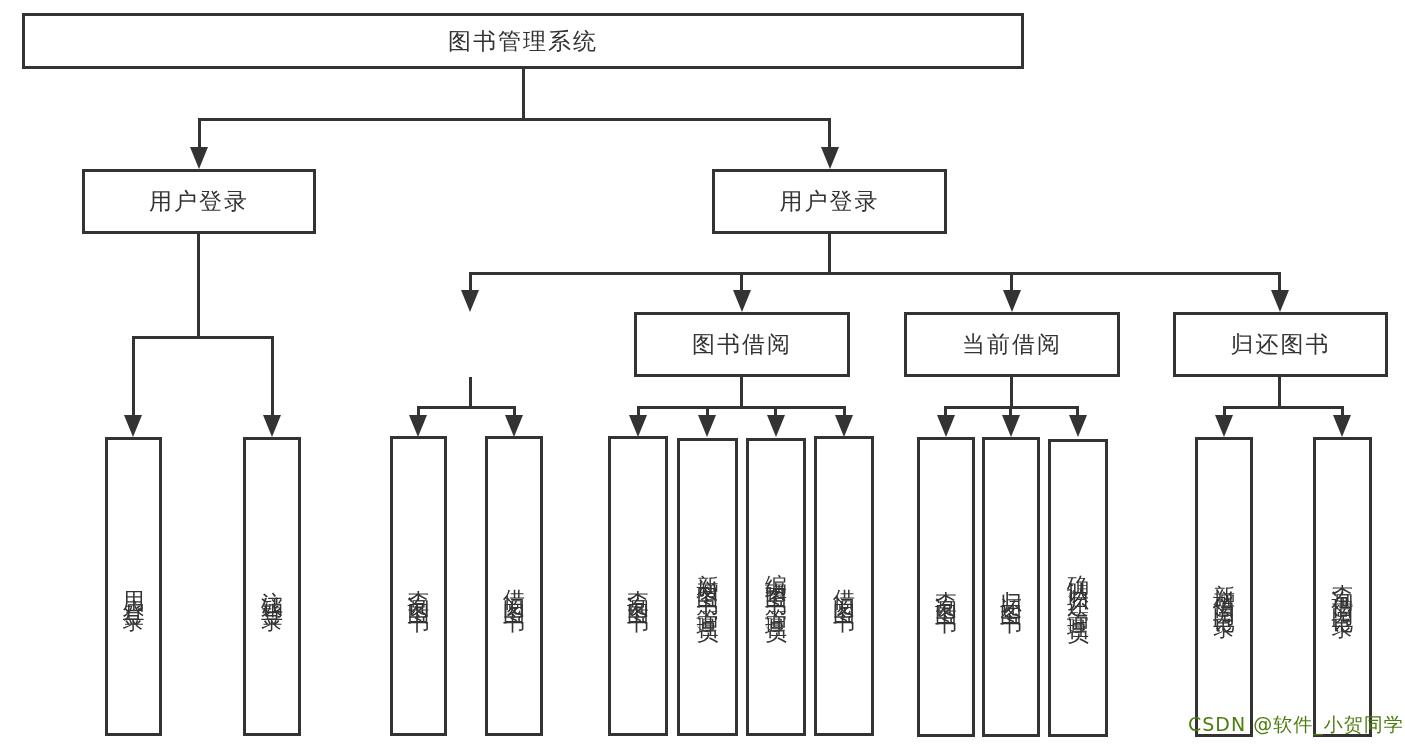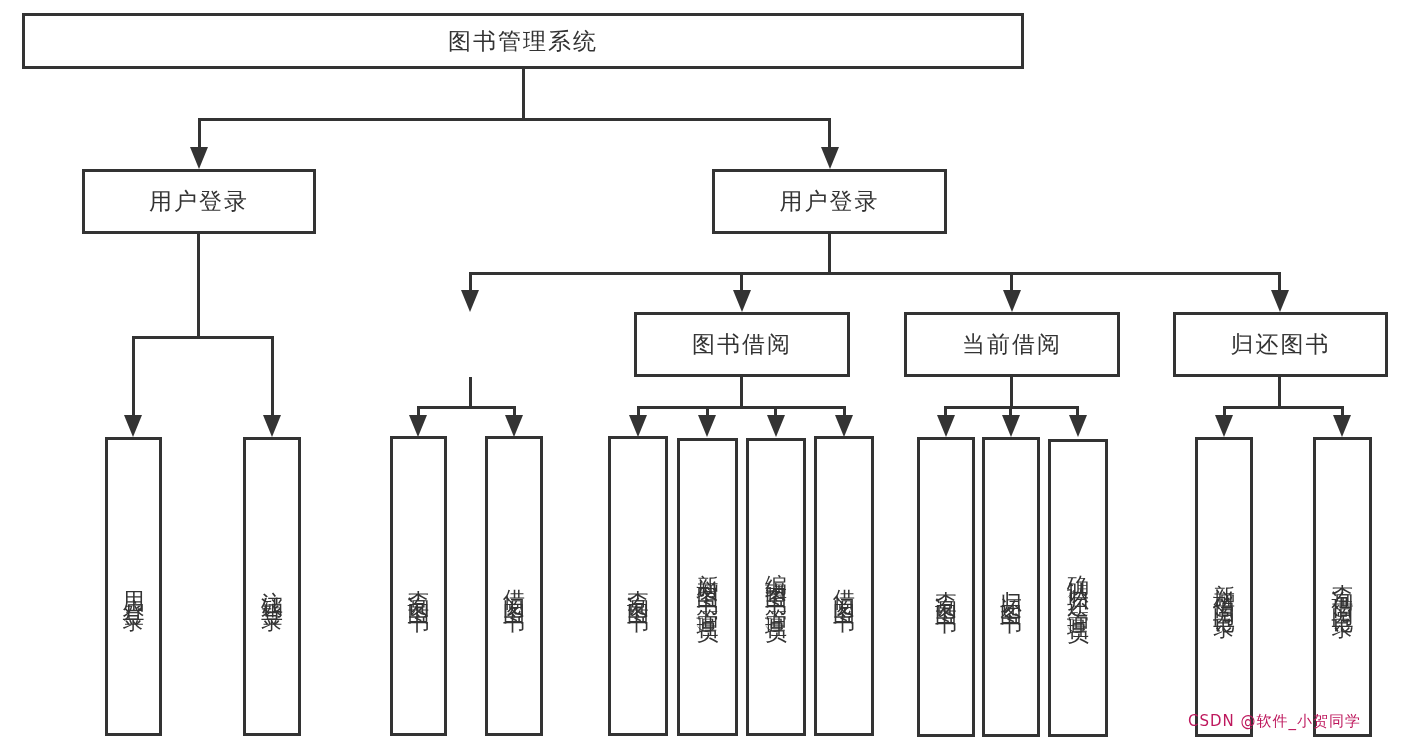--- a/index.html
+++ b/index.html
@@ -49,22 +49,22 @@
     width: 0;
     height: 0;
     border-left: 9px solid transparent;
     border-right: 9px solid transparent;
     border-top: 22px solid #333333;
   }
   .watermark {
     position: absolute;
     left: 1188px;
     top: 712px;
-    font-size: 15px;
-    color: #be185d;
+    font-size: 19px;
+    color: #4d7c0f;
     letter-spacing: 1px;
     white-space: nowrap;
     z-index: 5;
     pointer-events: none;
   }
 </style>
 </head>
 <body>
 
 <div class="stage">

